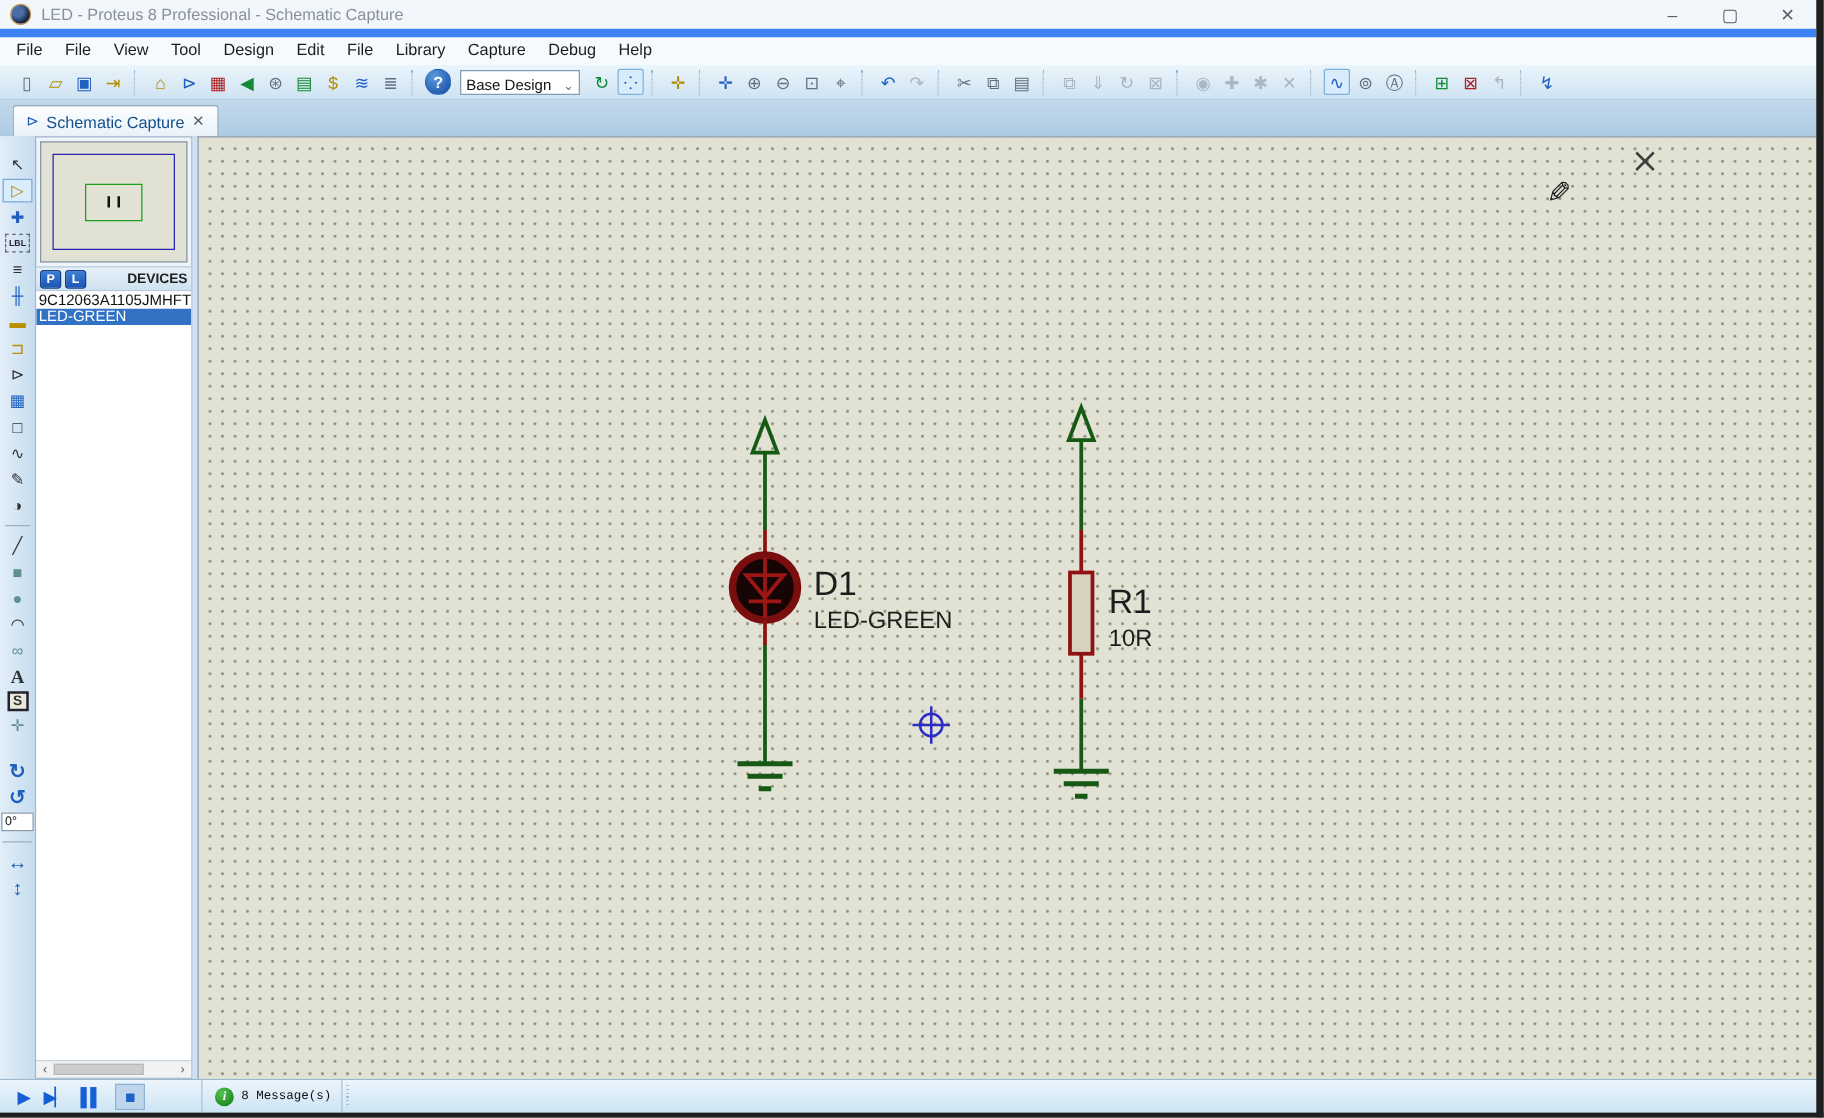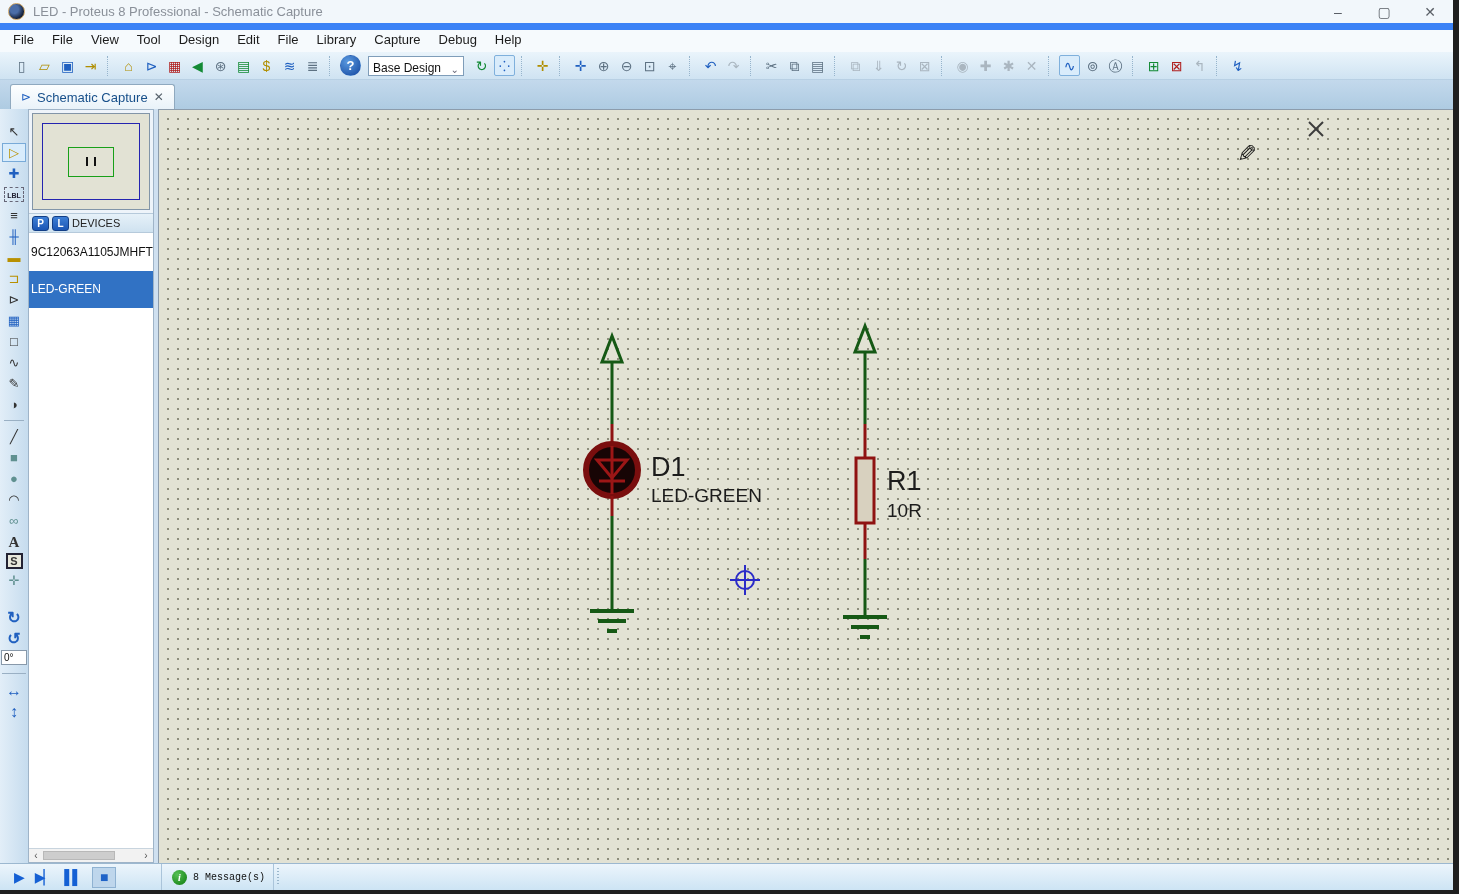--- a/index.html
+++ b/index.html
@@ -84,23 +84,23 @@
   .ov-green { position: absolute; left: 50%; top: 50%; width: 46px; height: 30px;
     transform: translate(-50%,-50%); border: 1px solid #18a018; display:flex; gap:6px;
     align-items:center; justify-content:center; }
   .ov-mark { width: 2px; height: 9px; background: #111; }
   .devices-header { height: 20px; background: linear-gradient(#e6f1f9,#cfe2f0);
     display: flex; align-items: center; gap: 3px; padding: 0 3px;
     border-top: 1px solid #b6cadb; border-bottom: 1px solid #b6cadb; flex: none; }
   .pl-btn { width: 17px; height: 15px; background: linear-gradient(#3d7fd6,#1b56b4);
     border: 1px solid #123e86; border-radius: 3px; color: #fff; font-size: 10px;
     font-weight: bold; text-align: center; line-height: 14px; }
-  .devices-title { flex: 1; text-align: left; font-size: 11px; color: #222; }
+  .devices-title { flex: 1; text-align: right; font-size: 11px; color: #222; font-weight: bold; }
   .device-list { flex: 1; background: #fff; overflow: hidden; padding-top: 1px; }
-  .device-row { font-size: 12px; color: #111; padding: 12px 2px; line-height: 13px; white-space: nowrap; }
+  .device-row { font-size: 12px; color: #111; padding: 0 2px; line-height: 13px; white-space: nowrap; }
   .device-row.selected { background: #3172c4; color: #fff; }
   .hscroll { height: 14px; background: #f2f2f2; border-top: 1px solid #c8d4de;
     display: flex; align-items: center; flex: none; position: relative; }
   .hs-arrow { width: 14px; text-align: center; font-size: 10px; color: #555; }
   .hs-thumb { position: absolute; left: 14px; width: 72px; top: 2px; bottom: 2px;
     background: #cdcdcd; border: 1px solid #b8b8b8; }
   .hs-arrow.right { margin-left: auto; }
   .splitter { width: 4px; background: #cfe0f0; flex: none; }
   
   .canvas { flex: 1; position: relative; overflow: hidden;

